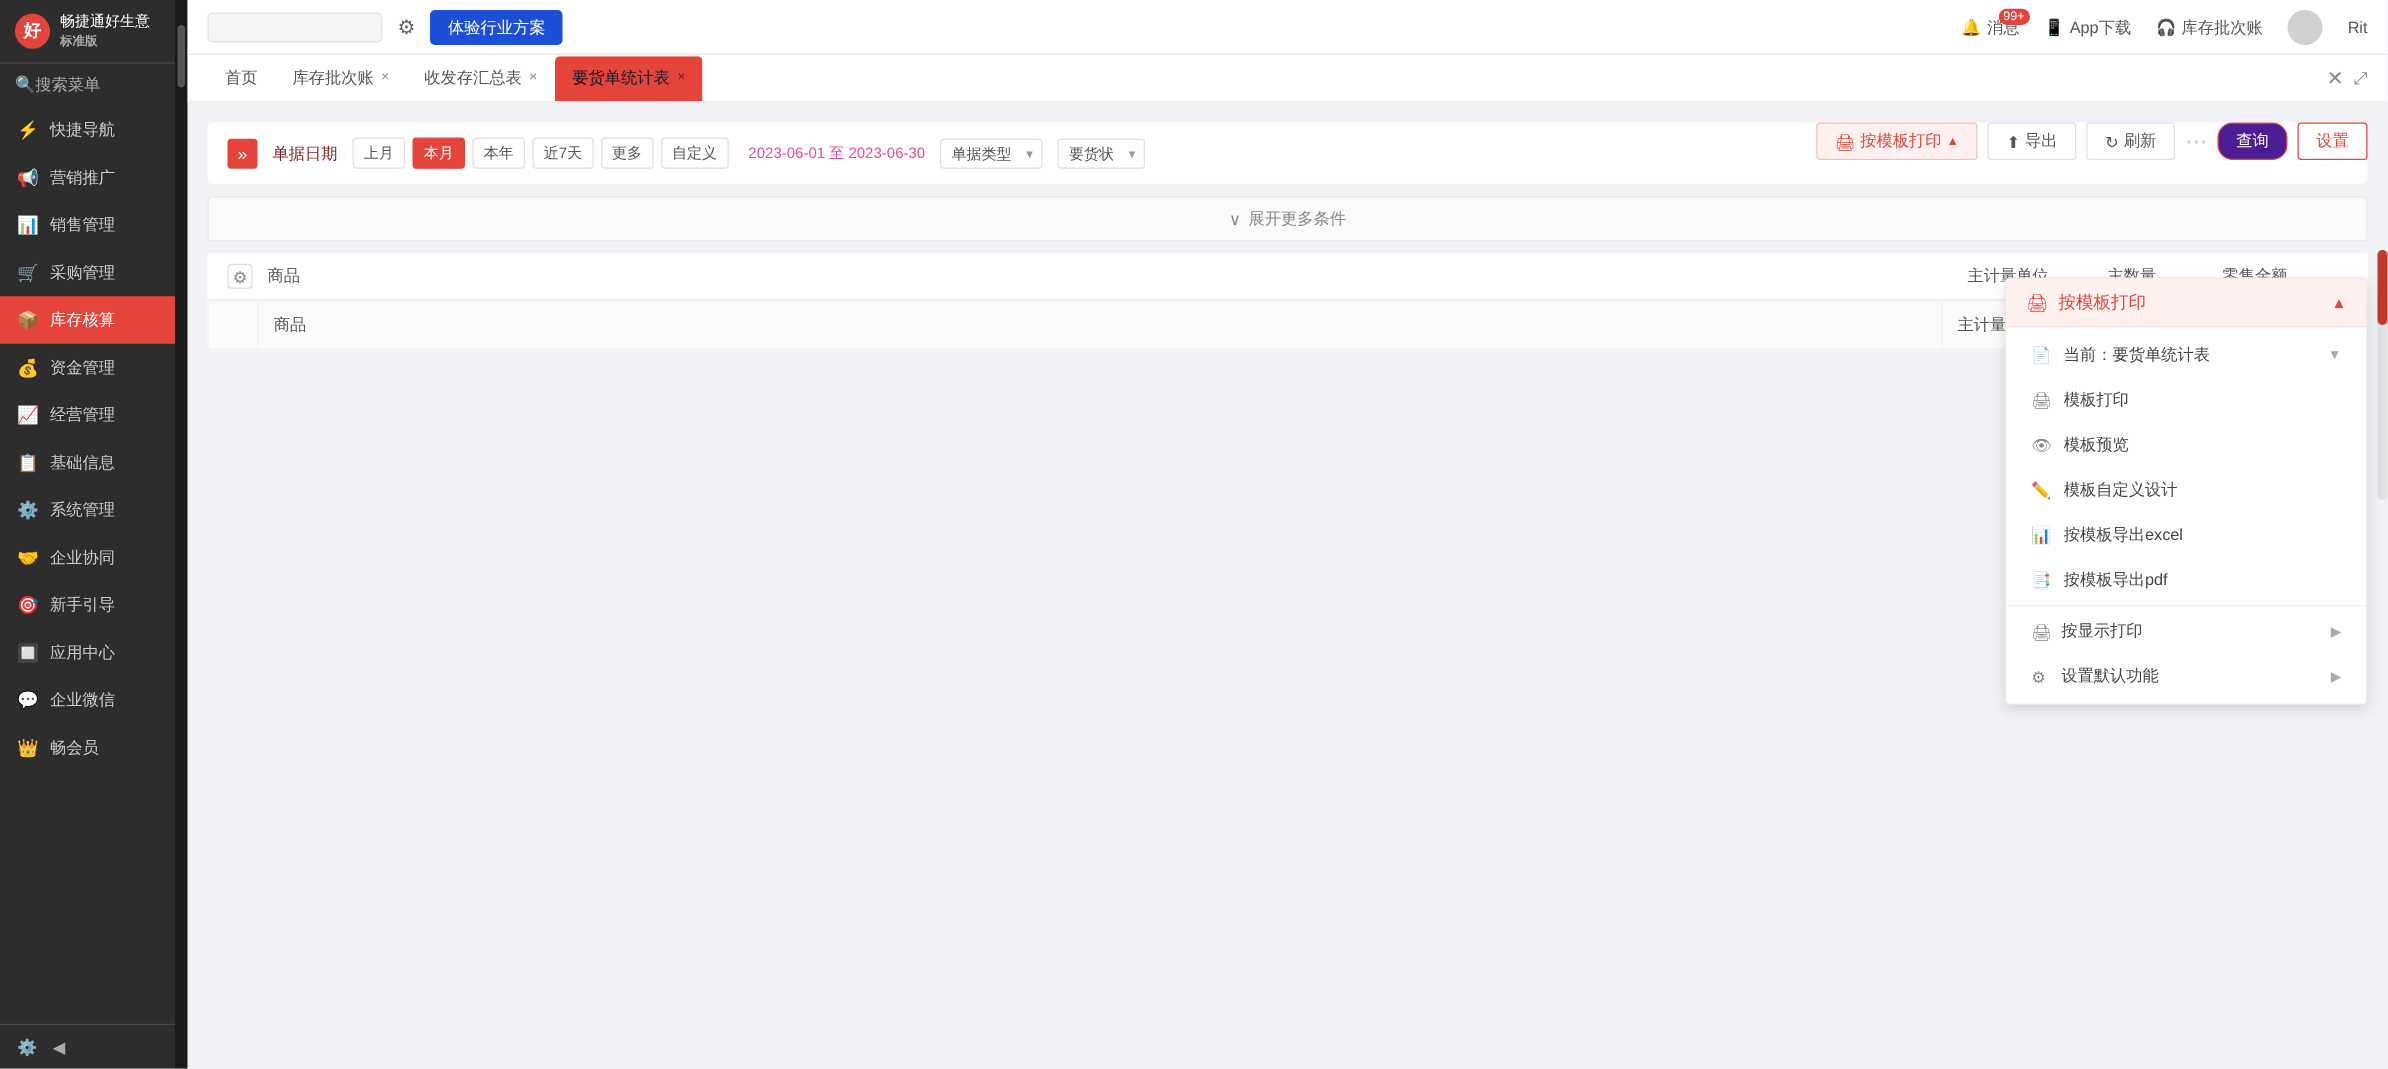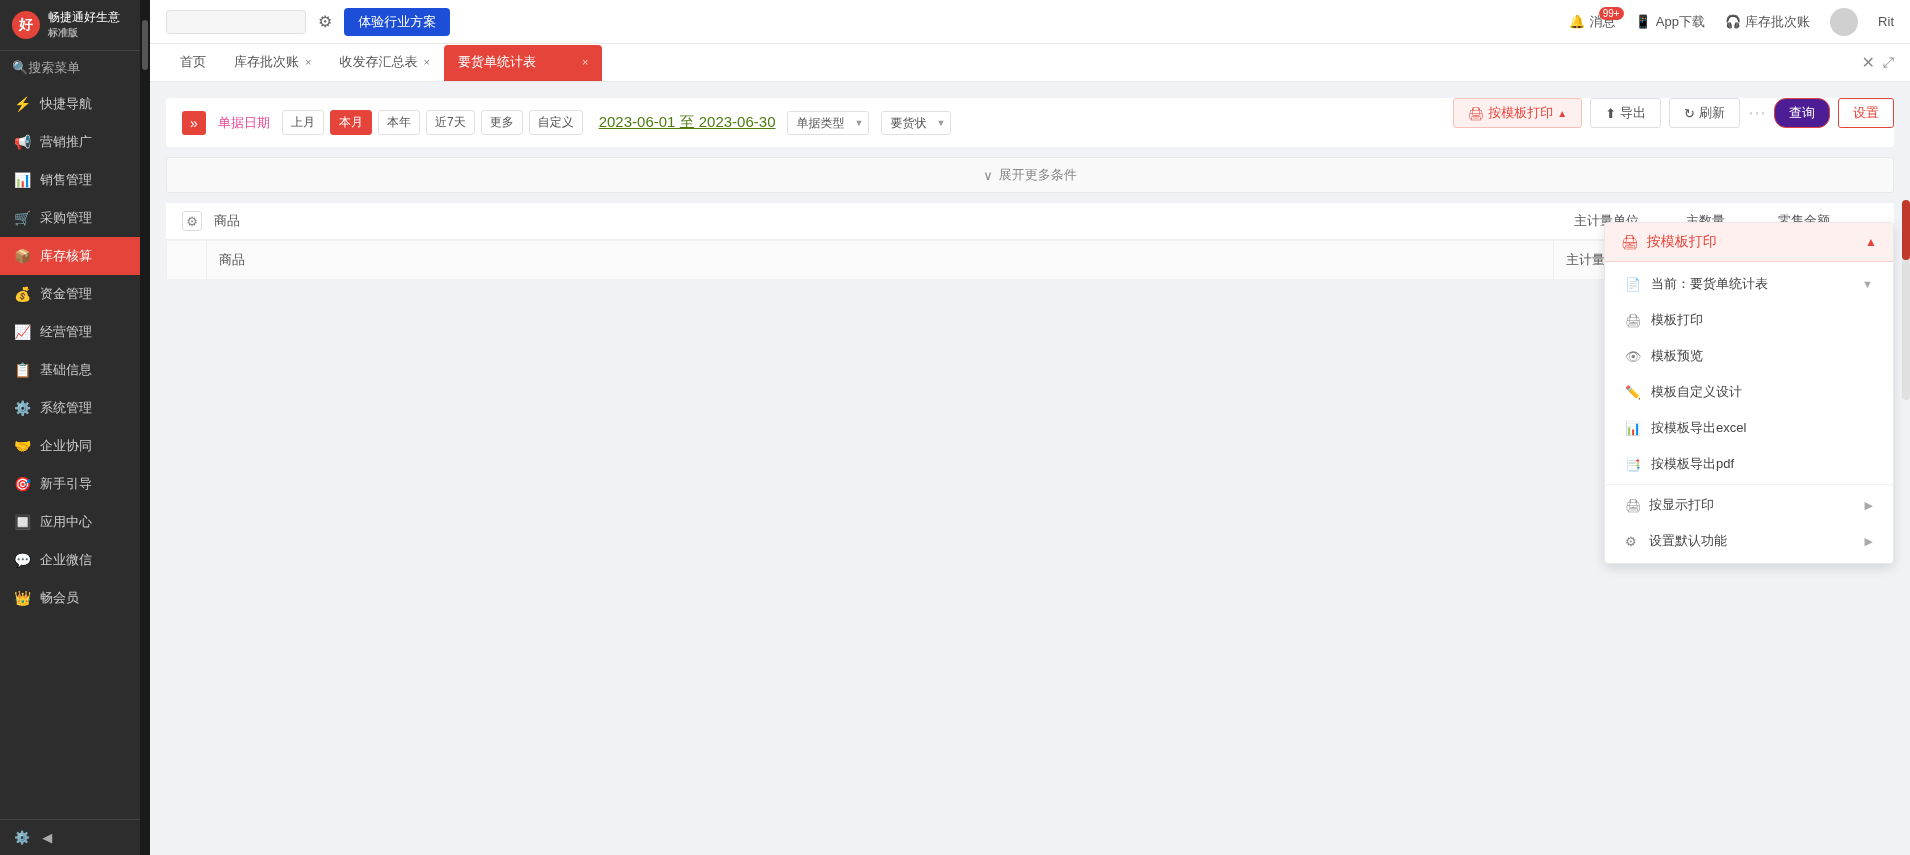--- a/index.html
+++ b/index.html
@@ -152,23 +152,22 @@
       align-items: center;
       padding: 8px 14px;
       font-size: 13px;
       color: #555;
       cursor: pointer;
       border-bottom: 2px solid transparent;
       white-space: nowrap;
     }
     .tab-item.active {
       background: #e5443a;
-      color: #ffffff;
+      color: #0f172a;
       border-radius: 4px 4px 0 0;
-      gap: 40px;
     }
     .tab-item .tab-close {
       margin-left: 6px;
       font-size: 11px;
       color: inherit;
       opacity: 0.7;
     }
     .tabbar-close-btn {
       margin-left: auto;
       cursor: pointer;
@@ -213,37 +212,37 @@
       height: 24px;
       background: #e5443a;
       color: #fff;
       display: flex;
       align-items: center;
       justify-content: center;
       border-radius: 3px;
       cursor: pointer;
       font-size: 14px;
     }
-    .filter-label { color: #ec4899; font-size: 13px; }
+    .filter-label { color: #7f1d1d; font-size: 13px; }
     .filter-date-group { display: flex; align-items: center; gap: 6px; }
     .date-btn {
       padding: 3px 8px;
       font-size: 12px;
       cursor: pointer;
       border: 1px solid #e0e0e0;
       border-radius: 3px;
       background: #fff;
       color: #555;
     }
     .date-btn.active {
       background: #e5443a;
       color: #fff;
       border-color: #e5443a;
     }
-    .filter-date-range { font-size: 15px; color: #4d7c0f; margin-left: 4px; text-decoration: underline; }
+    .filter-date-range { font-size: 12px; color: #ec4899; margin-left: 4px; }
     .filter-select {
       border: 1px solid #e0e0e0;
       border-radius: 3px;
       padding: 4px 24px 4px 8px;
       font-size: 12px;
       color: #555;
       background: #fff;
       appearance: none;
       -webkit-appearance: none;
       position: relative;

